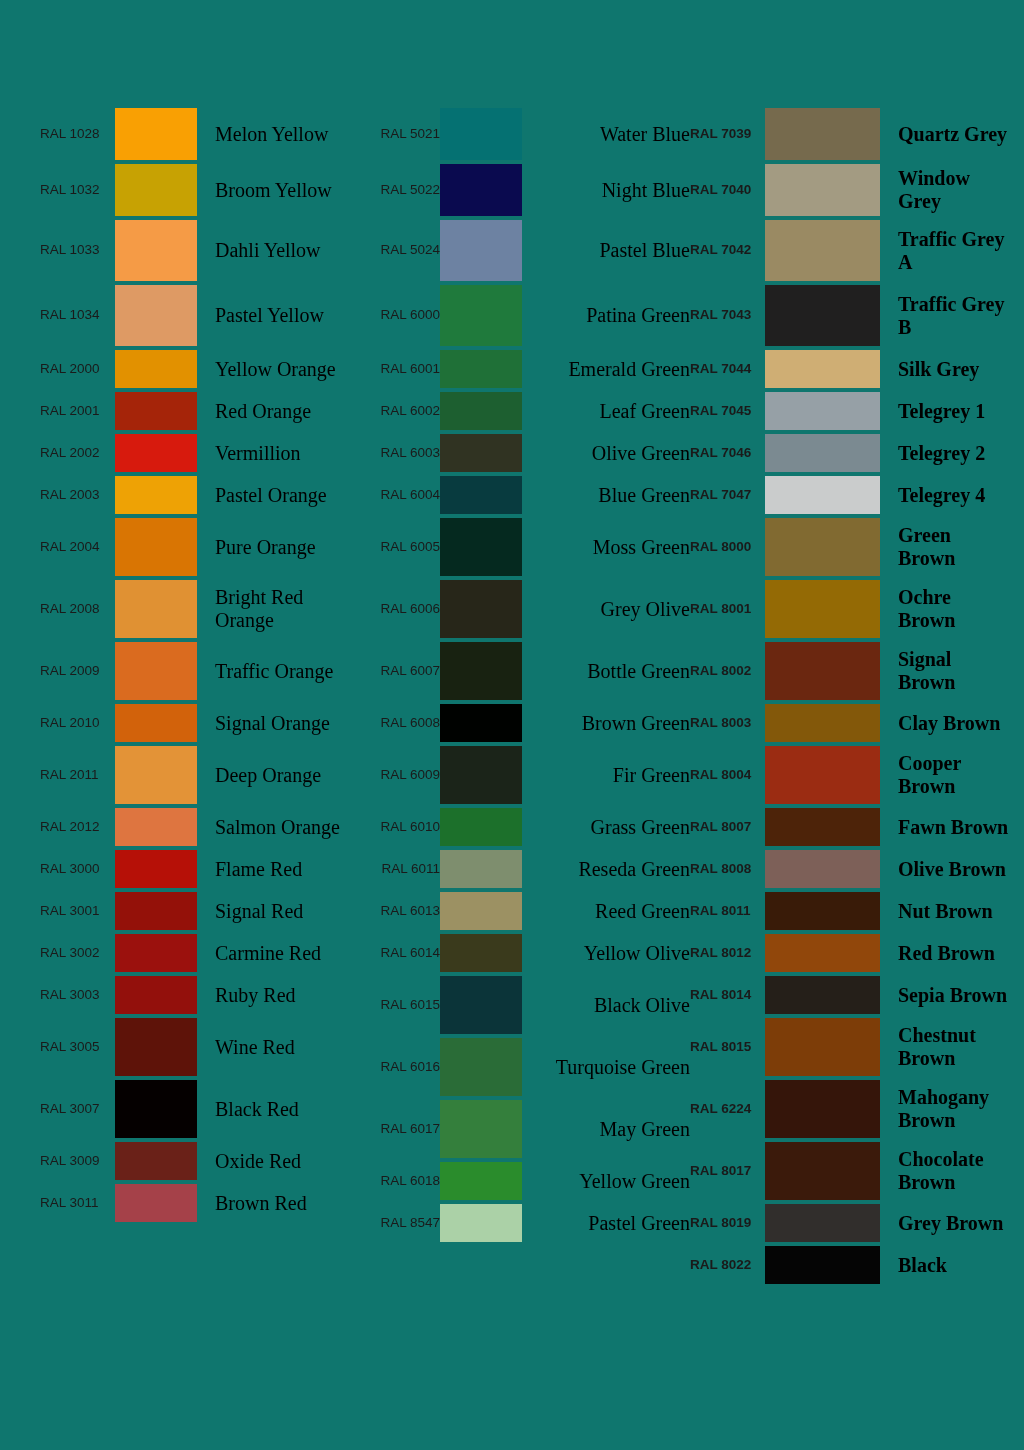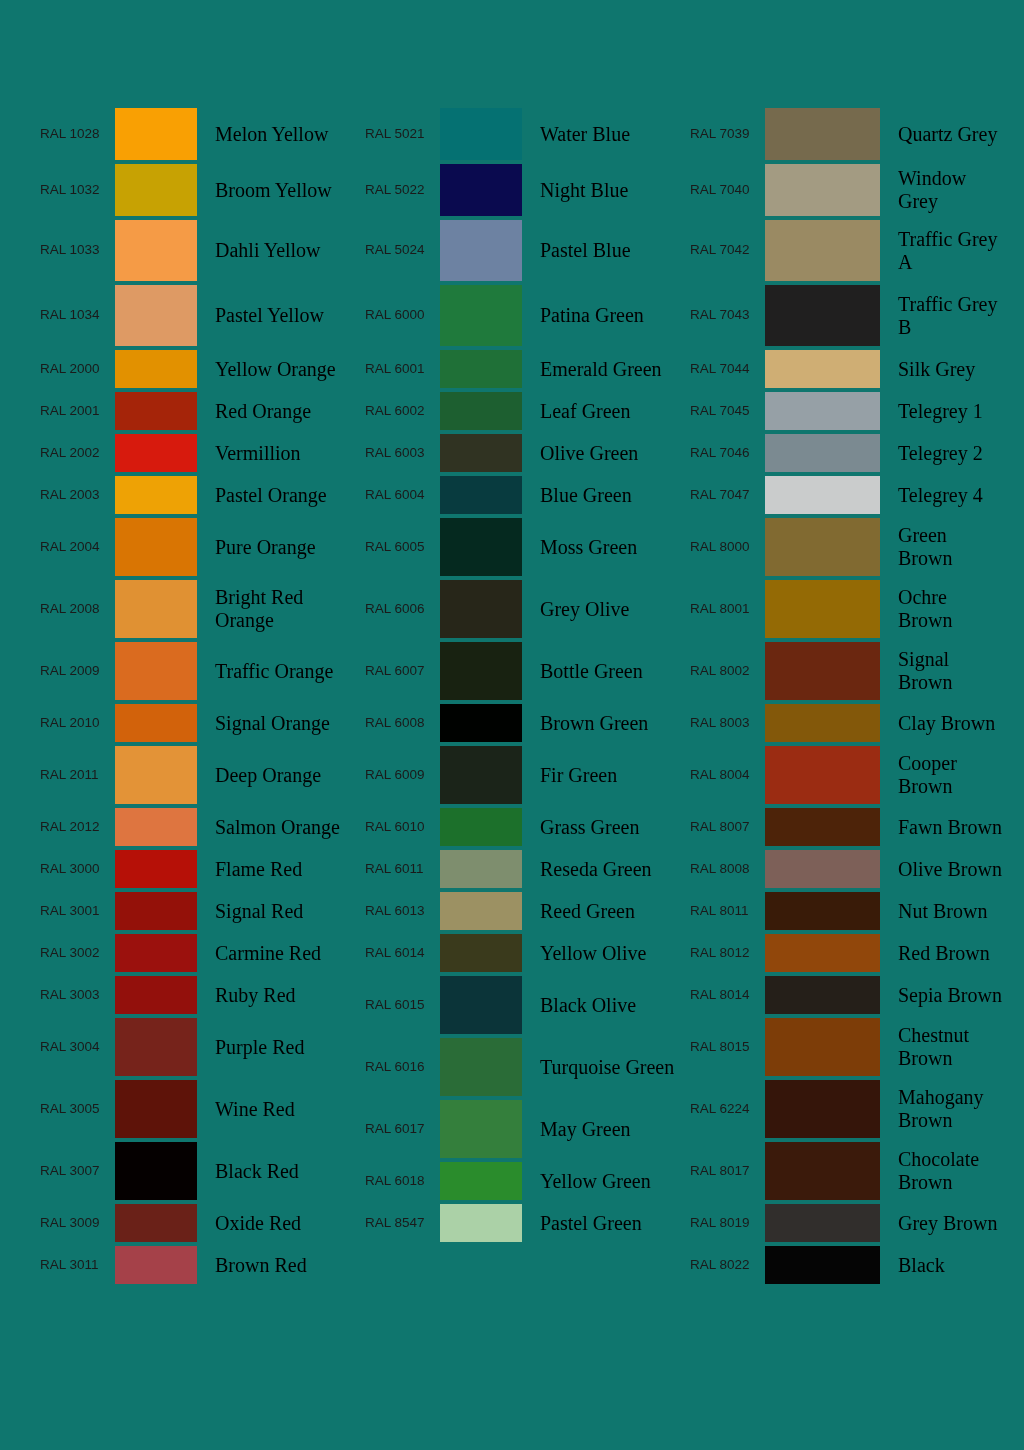--- a/index.html
+++ b/index.html
@@ -29,21 +29,21 @@
     width: 1024px;
     display: flex;
     flex-direction: row;
     align-items: flex-start;
   }
   .col {
     position: relative;
     flex: 0 0 auto;
   }
   .col-1 { width: 325px; padding-left: 40px; }
-  .col-2 { width: 325px; padding-left: 0px; }
+  .col-2 { width: 325px; padding-left: 0px; text-align: right; }
   .col-3 { width: 334px; padding-left: 0px; }
 
   .row {
     display: flex;
     flex-direction: row;
     align-items: center;
     margin-bottom: 4px;
   }
   .ral-code {
     font-family: "Liberation Sans", sans-serif;
@@ -74,20 +74,21 @@
     flex: 1 1 auto;
     white-space: pre-line;
   }
   .col-3 .ral-name {
     padding-left: 18px;
     white-space: pre-line;
     overflow: visible;
   }
   .col-3 {
     overflow: hidden;
+    font-weight: bold;
   }
   .col-3 .row { width: 360px; }
 </style>
 </head>
 <body>
 
 <div id="sheet">
   <div class="columns">
 
     <div class="col col-1">
@@ -176,25 +177,20 @@
           <div class="ral-code">RAL 3002</div>
           <div class="swatch" style="background: rgb(155, 17, 13); height: 38px;"></div>
           <div class="ral-name">Carmine Red</div>
         </div>
         <div class="row">
           <div class="ral-code">RAL 3003</div>
           <div class="swatch" style="background: rgb(147, 16, 12); height: 38px;"></div>
           <div class="ral-name">Ruby Red</div>
         </div>
         <div class="row">
-          <div class="ral-code">RAL 3004</div>
-          <div class="swatch" style="background: rgb(118, 35, 27); height: 58px;"></div>
-          <div class="ral-name">Purple Red</div>
-        </div>
-        <div class="row">
           <div class="ral-code">RAL 3005</div>
           <div class="swatch" style="background: rgb(94, 19, 9); height: 58px;"></div>
           <div class="ral-name">Wine Red</div>
         </div>
         <div class="row">
           <div class="ral-code">RAL 3007</div>
           <div class="swatch" style="background: rgb(5, 0, 0); height: 58px;"></div>
           <div class="ral-name">Black Red</div>
         </div>
         <div class="row">

